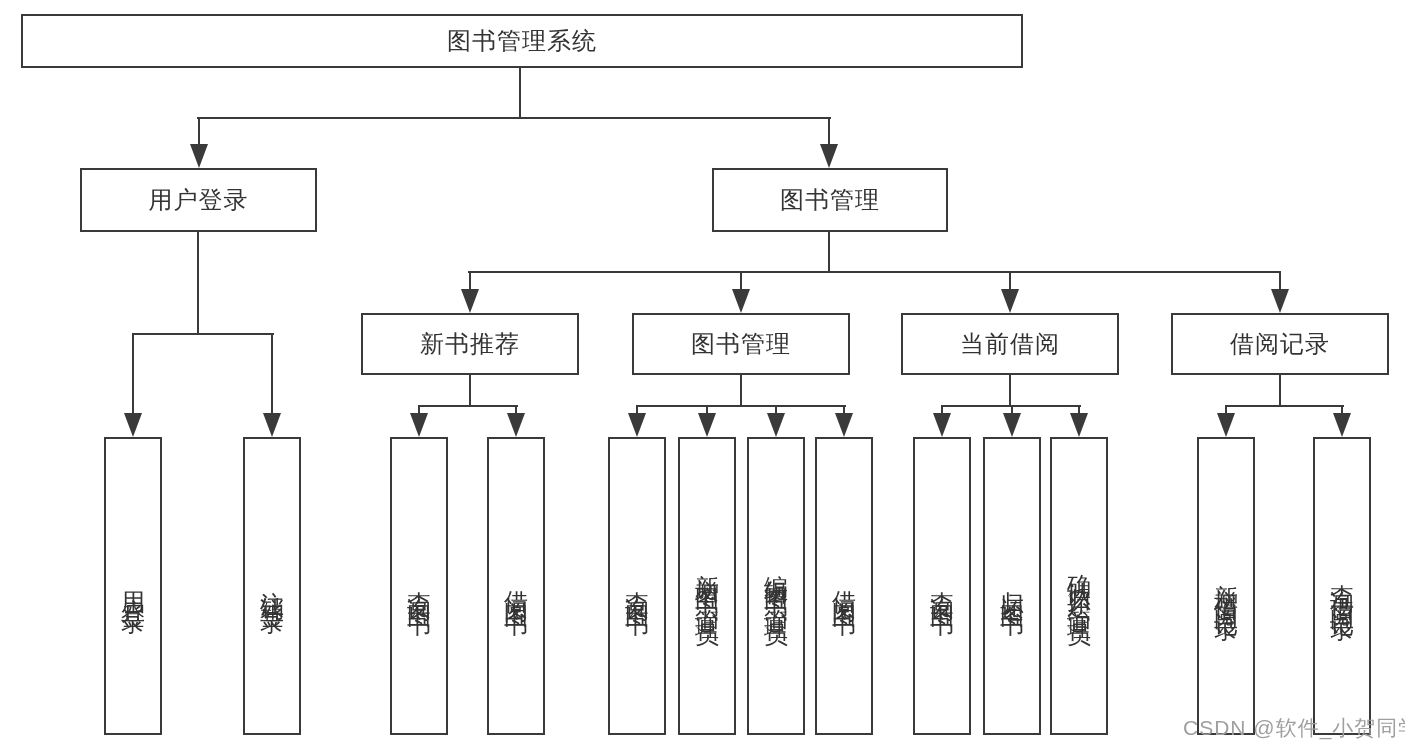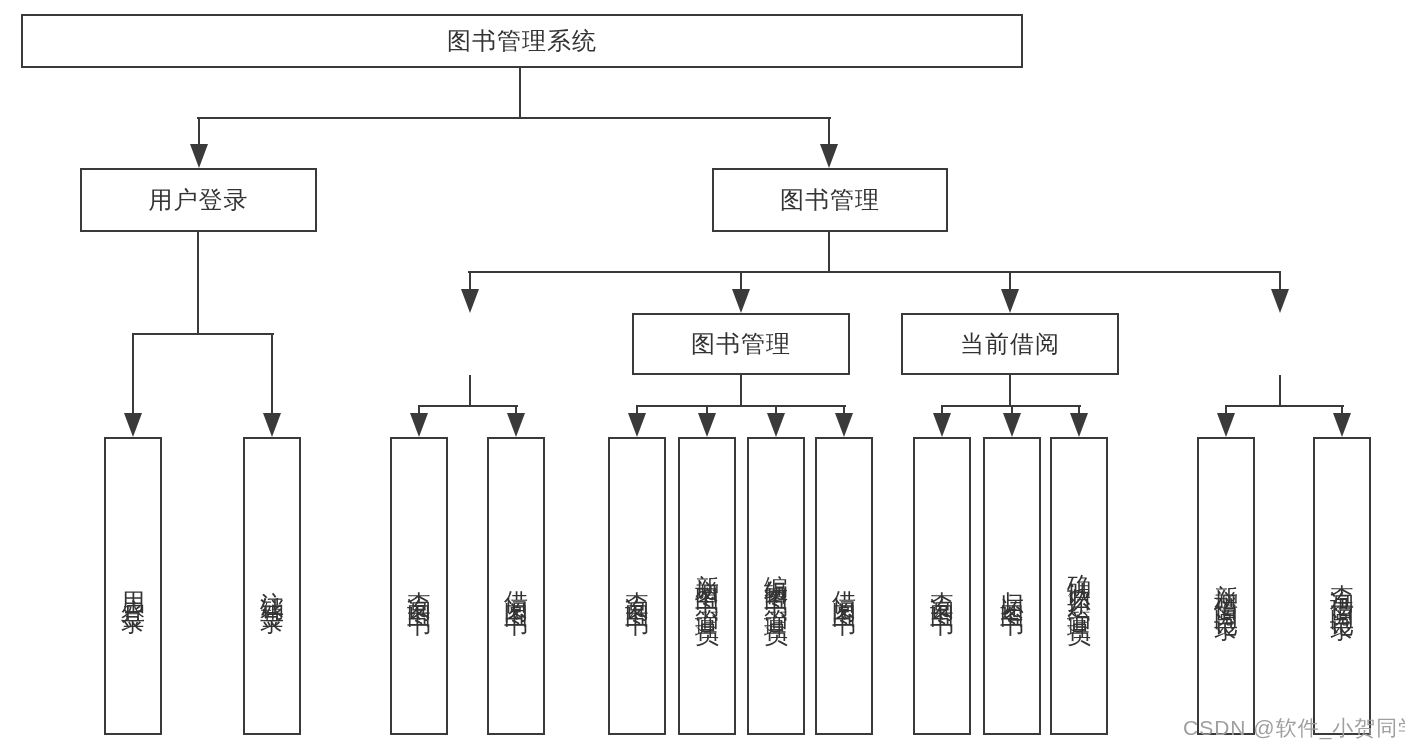--- a/index.html
+++ b/index.html
@@ -81,22 +81,24 @@
   <div class="h" style="left:468px;top:271px;width:813px;"></div>
   <div class="v" style="left:469px;top:273px;height:18px;"></div>
   <div class="tri" style="left:461px;top:289px;"></div>
   <div class="v" style="left:740px;top:273px;height:18px;"></div>
   <div class="tri" style="left:732px;top:289px;"></div>
   <div class="v" style="left:1009px;top:273px;height:18px;"></div>
   <div class="tri" style="left:1001px;top:289px;"></div>
   <div class="v" style="left:1279px;top:273px;height:18px;"></div>
   <div class="tri" style="left:1271px;top:289px;"></div>
 
+  <div class="node" style="left:361px;top:313px;width:218px;height:62px;">新书推荐</div>
   <div class="node" style="left:632px;top:313px;width:218px;height:62px;">图书管理</div>
   <div class="node" style="left:901px;top:313px;width:218px;height:62px;text-align:right;">当前借阅</div>
+  <div class="node" style="left:1171px;top:313px;width:218px;height:62px;">借阅记录</div>
 
   <div class="v" style="left:469px;top:375px;height:32px;"></div>
   <div class="h" style="left:418px;top:405px;width:100px;"></div>
   <div class="v" style="left:418px;top:407px;height:8px;"></div>
   <div class="tri" style="left:410px;top:413px;"></div>
   <div class="v" style="left:515px;top:407px;height:8px;"></div>
   <div class="tri" style="left:507px;top:413px;"></div>
 
   <div class="v" style="left:740px;top:375px;height:32px;"></div>
   <div class="h" style="left:636px;top:405px;width:210px;"></div>

